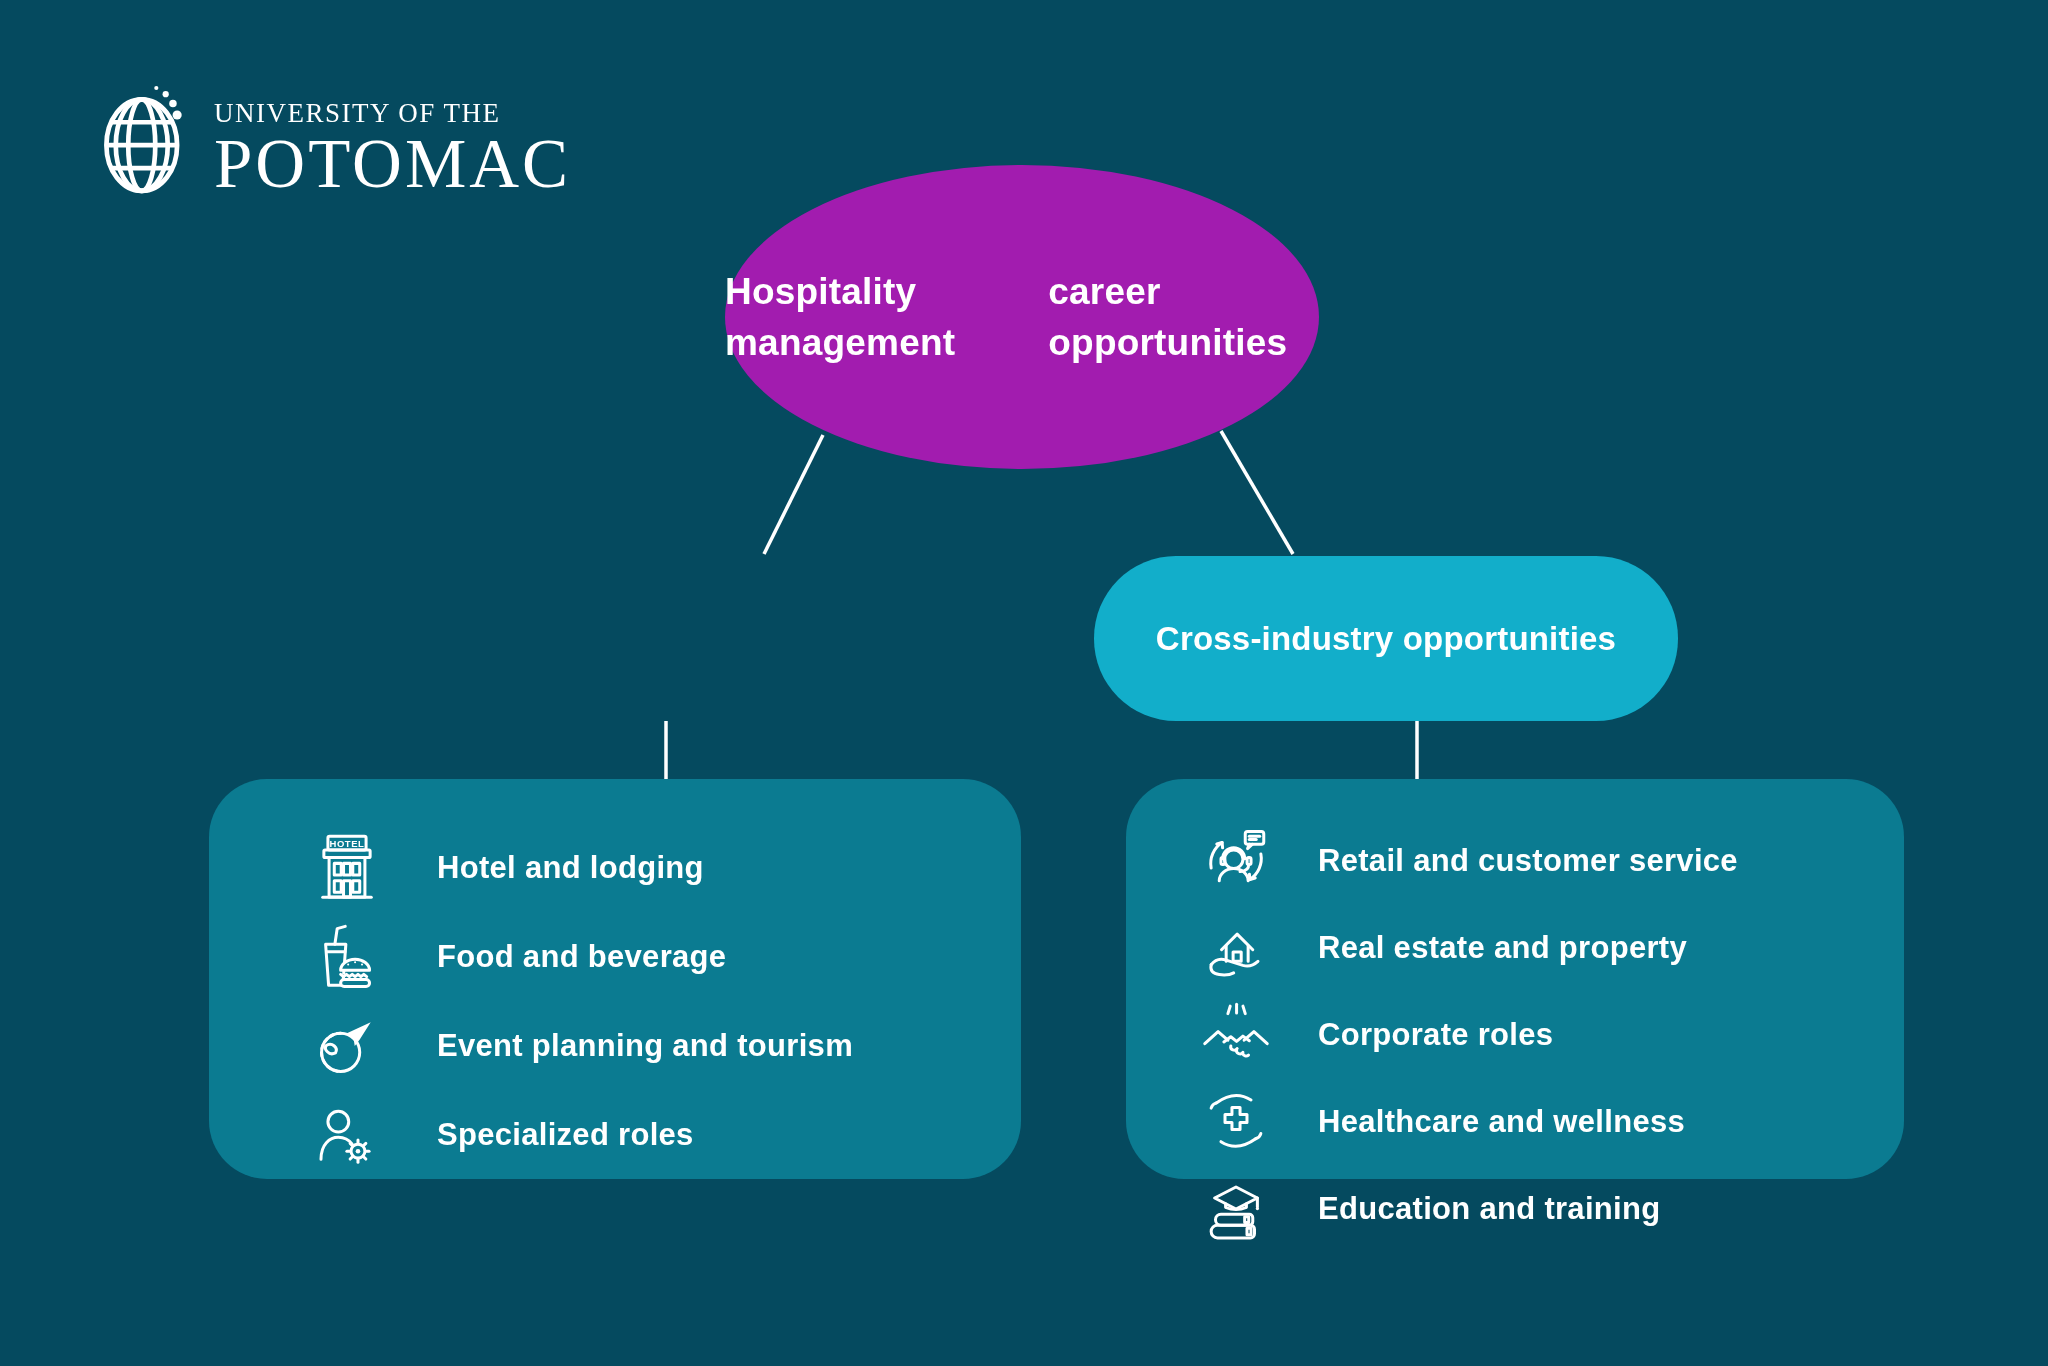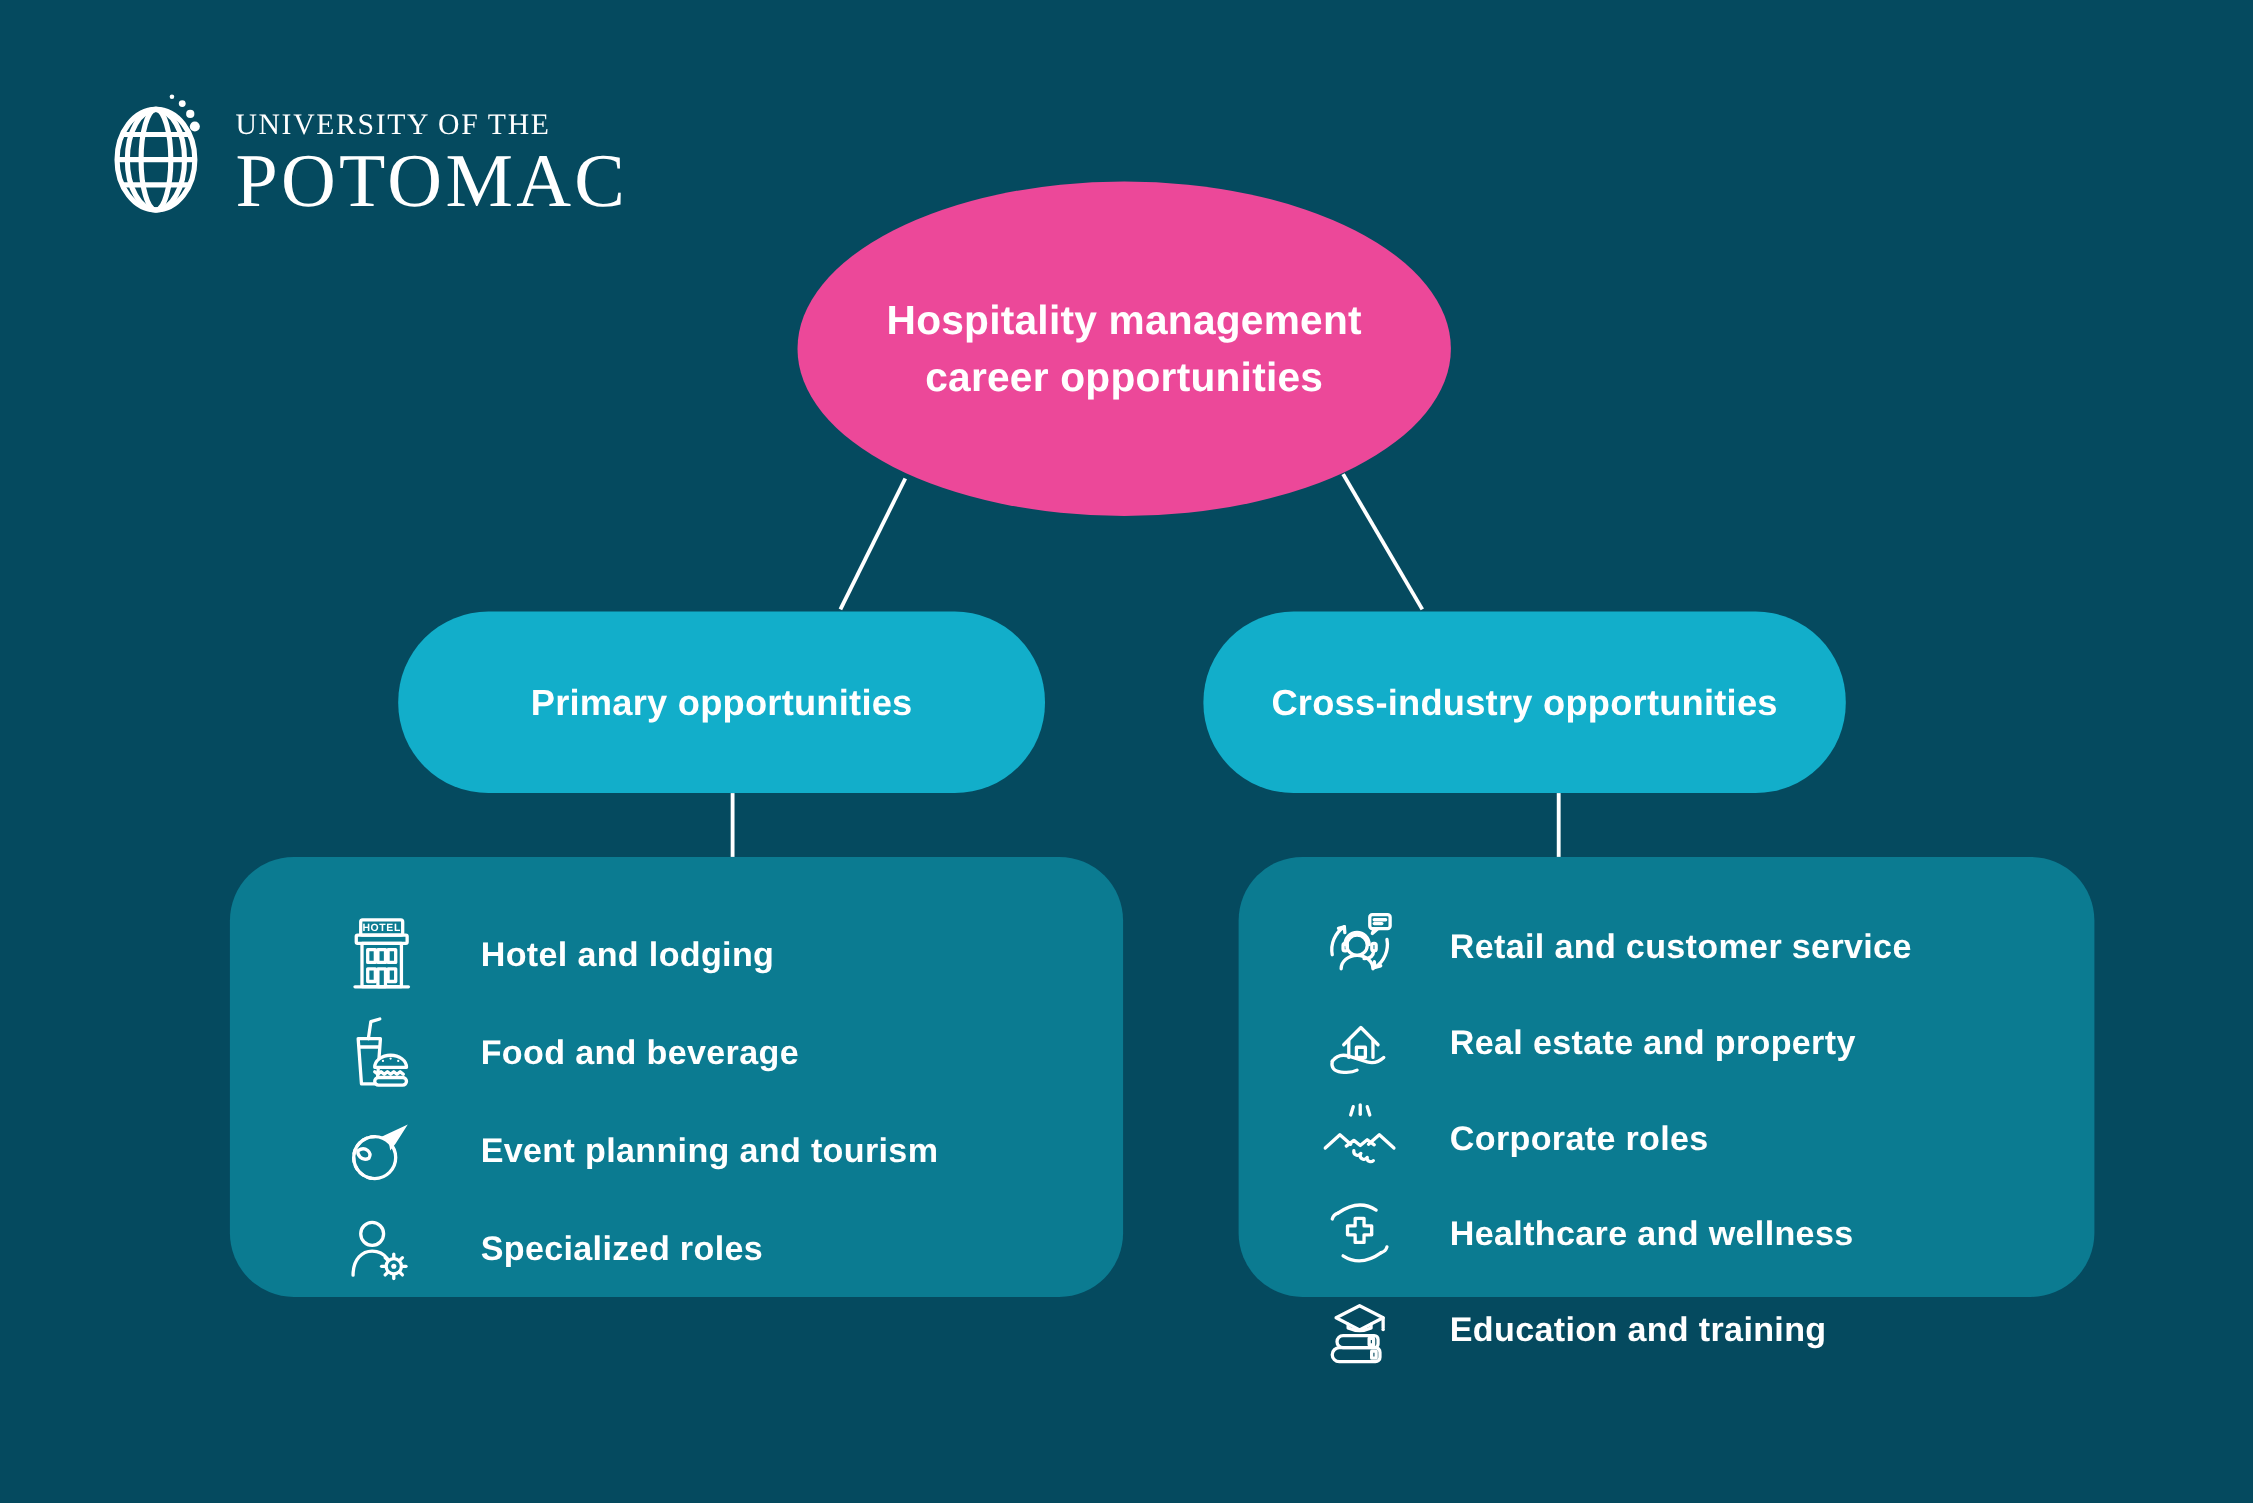--- a/index.html
+++ b/index.html
@@ -9,22 +9,22 @@
   .connectors{position:absolute;left:0;top:0;}
 
   
   .logo{position:absolute;left:96px;top:84px;display:flex;align-items:flex-start;}
   .logo-globe{width:104px;height:114px;}
   .logo-text{margin-left:14px;font-family:"Liberation Serif",serif;}
   .logo-line1{font-size:27px;letter-spacing:1.5px;white-space:nowrap;margin-top:14px;}
   .logo-line2{font-size:69px;letter-spacing:3px;line-height:1;margin-top:1px;white-space:nowrap;}
 
   
-  .root{position:absolute;left:725px;top:165px;width:594px;height:304px;background:#ec4899;
-        border-radius:50%;display:flex;flex-direction:column;align-items:center;justify-content:center;}
+  .root{position:absolute;left:725px;top:165px;width:594px;height:304px;background:#a21caf;
+        border-radius:50%;display:flex;flex-direction:row;align-items:center;justify-content:center;}
   .root-line{font-size:37px;font-weight:700;line-height:1.38;letter-spacing:.2px;}
 
   
   .pill{position:absolute;top:556px;height:165px;background:#12aeca;border-radius:82px;
         display:flex;align-items:center;justify-content:center;font-size:33px;font-weight:700;letter-spacing:.2px;}
   .pill-left{left:362px;width:588px;}
   .pill-right{left:1094px;width:584px;}
 
   
   .card{position:absolute;top:779px;height:400px;background:#0b7b91;border-radius:58px;box-sizing:border-box;}
@@ -70,21 +70,20 @@
       <div class="logo-line1">UNIVERSITY OF THE</div>
       <div class="logo-line2">POTOMAC</div>
     </div>
   </div>
 
   <div class="root">
     <div class="root-line">Hospitality management</div>
     <div class="root-line">career opportunities</div>
   </div>
 
-  <div class="pill pill-left">Primary opportunities</div>
   <div class="pill pill-right">Cross-industry opportunities</div>
 
   <div class="card card-left">
 
     <div class="item">
       <span class="icon">
         <svg viewBox="0 0 64 64">
           <rect x="15.5" y="4.5" width="33" height="12" rx="1.5"></rect>
           <text x="32" y="13.6" font-size="8.2" font-weight="bold" fill="#fff" stroke="none" text-anchor="middle" font-family="Liberation Sans, sans-serif" letter-spacing="0.5">HOTEL</text>
           <rect x="12" y="16.5" width="40" height="6.5" rx="1"></rect>

